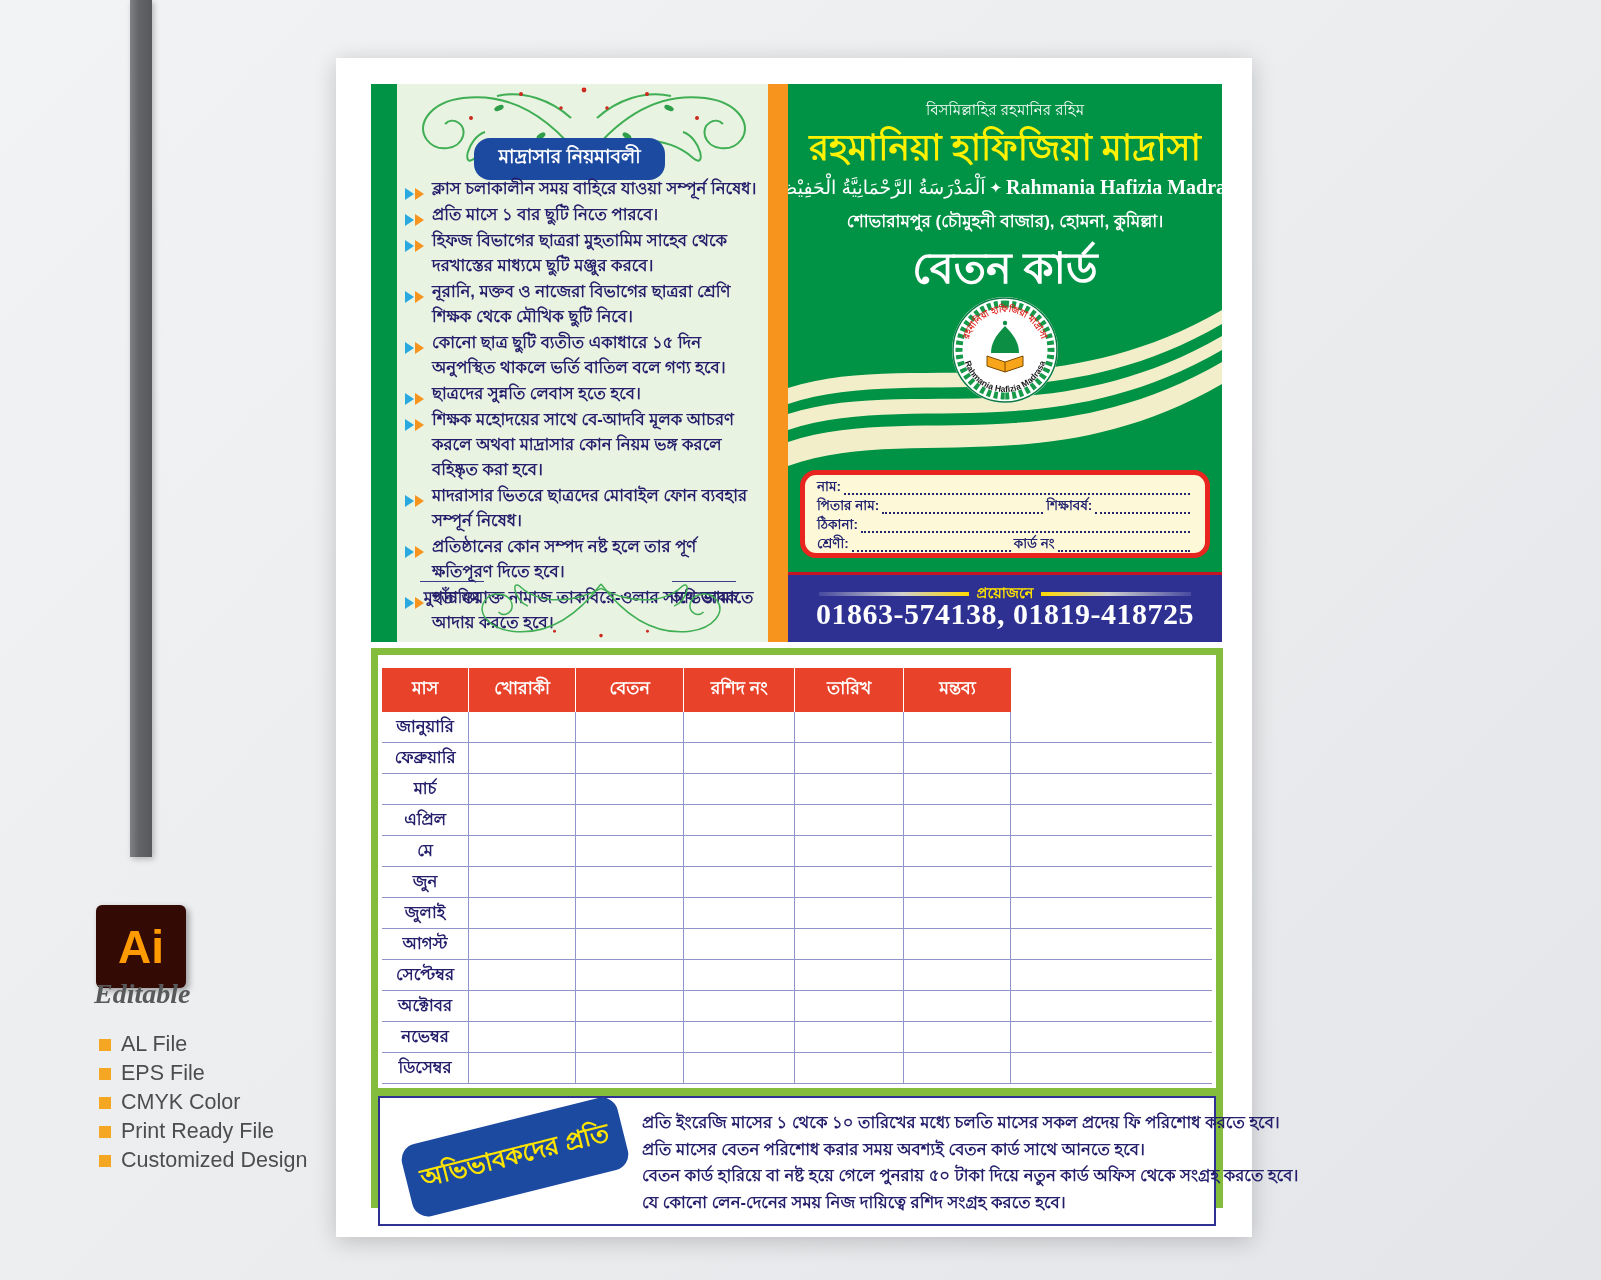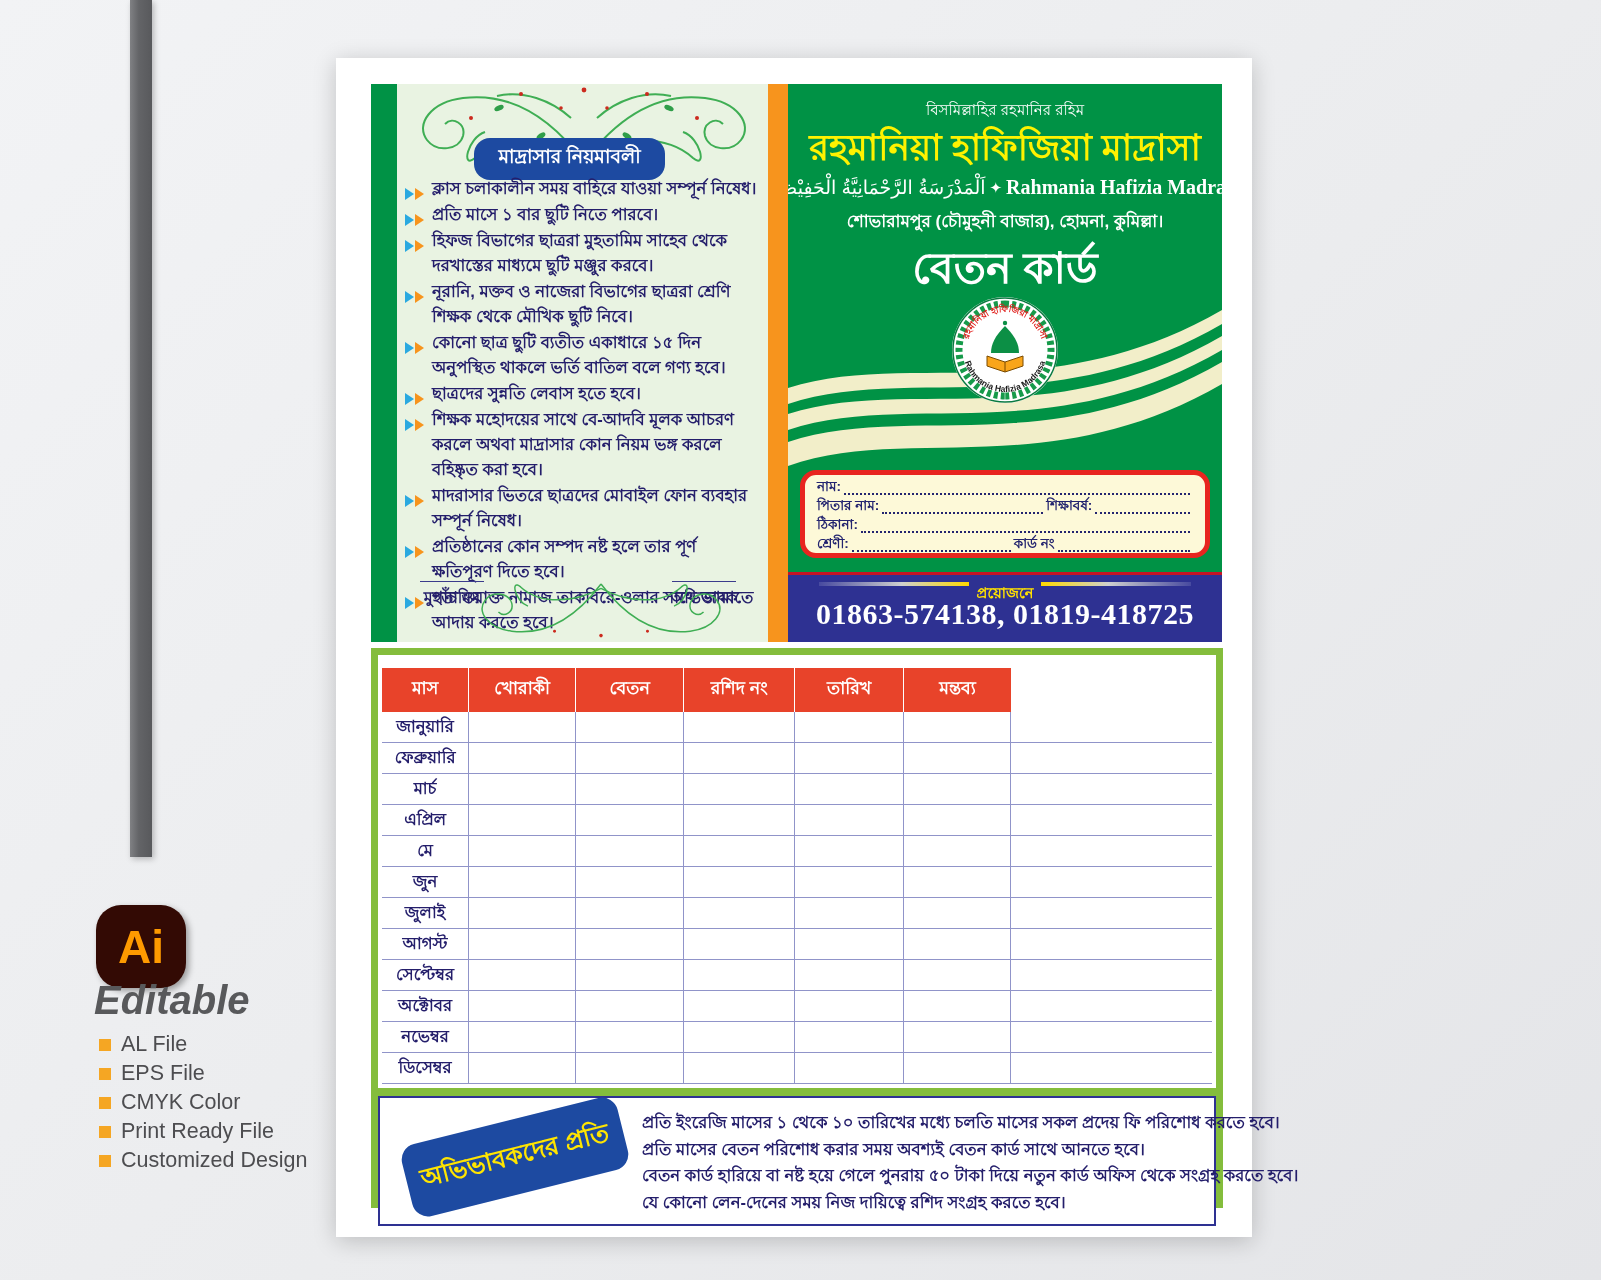--- a/index.html
+++ b/index.html
@@ -46,21 +46,21 @@
   .addr{position:absolute;left:0;right:0;top:124px;text-align:center;color:#ffffff;font-size:17px;font-weight:bold;}
   .card-type{position:absolute;left:0;right:0;top:152px;text-align:center;color:#ffffff;font-size:43px;font-weight:bold;}
   .waves{position:absolute;left:0;top:208px;width:434px;height:185px;}
   .logo-wrap{position:absolute;left:163px;top:212px;width:108px;height:108px;}
   .form-box{position:absolute;left:12px;top:386px;width:410px;height:88px;background:#fdf9d8;
     border:5px solid #e8251f;border-radius:16px;box-sizing:border-box;padding:5px 12px 4px;}
   .f-row{display:flex;align-items:flex-end;height:19px;font-size:13.5px;font-weight:bold;color:#23246f;}
   .f-row .lbl{white-space:nowrap;}
   .leader{flex:1;border-bottom:2px dotted #23246f;margin:0 3px 4px 3px;height:1px;}
   .blue-bar{position:absolute;left:0;right:0;bottom:0;height:67px;background:#2e3192;border-top:3px solid #c41425;}
-  .need-row{position:absolute;left:0;right:0;top:7px;display:flex;align-items:flex-start;justify-content:center;gap:8px;}
+  .need-row{position:absolute;left:0;right:0;top:7px;display:flex;align-items:center;justify-content:center;gap:8px;}
   .need-row .bar-l{width:150px;height:4px;background:linear-gradient(to right,rgba(255,255,255,.12),#cfcfcf 55%,#ffd800);}
   .need-row .bar-r{width:150px;height:4px;background:linear-gradient(to left,rgba(255,255,255,.12),#cfcfcf 55%,#ffd800);}
   .need-label{color:#ffe100;font-size:14.5px;font-weight:bold;}
   .phones{position:absolute;left:0;right:0;top:22px;text-align:center;color:#ffffff;
     font-family:"Liberation Serif",serif;font-weight:bold;font-size:30px;letter-spacing:.5px;}
   
   .lime-section{position:absolute;left:35px;top:590px;width:852px;height:560px;background:#84bd3c;
     box-sizing:border-box;padding:7px;}
   .fee-table{background:#ffffff;width:100%;box-sizing:border-box;padding:4px;}
   .ft-grid{display:grid;grid-template-columns:10.5% 12.9% 13% 13.4% 13.1% 12.9% auto;}
@@ -71,24 +71,24 @@
     display:flex;align-items:center;justify-content:center;font-size:16.5px;font-weight:bold;color:#241e6b;}
   .ft-grid .ft-cell:nth-child(7n){border-right:none;}
   .notes-box{position:relative;margin-top:8px;background:#ffffff;border:2.5px solid #2e3192;
     box-sizing:border-box;height:130px;}
   .notes-badge{position:absolute;left:24px;top:22px;width:222px;height:74px;background:#1d4aa1;
     border-radius:16px;transform:rotate(-14deg);display:flex;align-items:center;justify-content:center;
     color:#ffe500;font-size:25px;font-weight:bold;}
   .notes-lines{margin-left:262px;padding-top:11px;}
   .note-line{font-size:16.5px;font-weight:bold;color:#241e6b;line-height:26.5px;white-space:nowrap;}
   
-  .ai-logo{position:absolute;left:96px;top:905px;width:90px;height:83px;background:#330a04;border-radius:25px;
+  .ai-logo{position:absolute;left:96px;top:905px;width:90px;height:83px;background:#330a04;border-radius:6px;
     display:flex;align-items:center;justify-content:center;color:#ff9a00;font-size:46px;font-weight:bold;
     box-shadow:3px 3px 6px rgba(0,0,0,.35);}
-  .editable{position:absolute;left:94px;top:978px;font-size:40px;font-weight:bold;font-style:italic;color:#58595b;}
+  .editable{position:absolute;left:94px;top:978px;font-size:28px;font-weight:bold;font-style:italic;color:#58595b;font-family:Liberation Serif, serif;}
   .features{position:absolute;left:99px;top:1030px;}
   .feat-item{display:flex;align-items:center;height:29px;font-size:21.5px;color:#4d4d50;text-align:center;}
   .feat-item .sq{width:12px;height:12px;background:#f5a623;margin-right:10px;flex:none;}
 </style>
 </head>
 <body>
 
 <div id="stage">
 
   <div class="gray-bar"></div>

